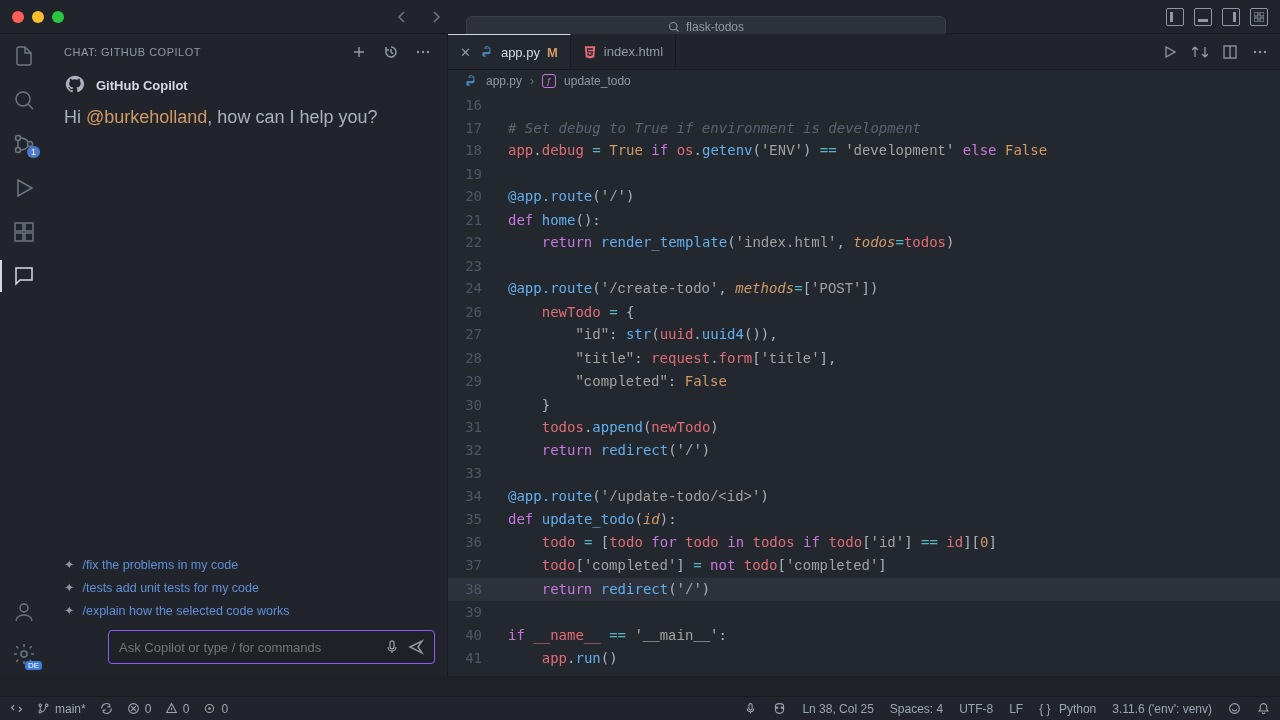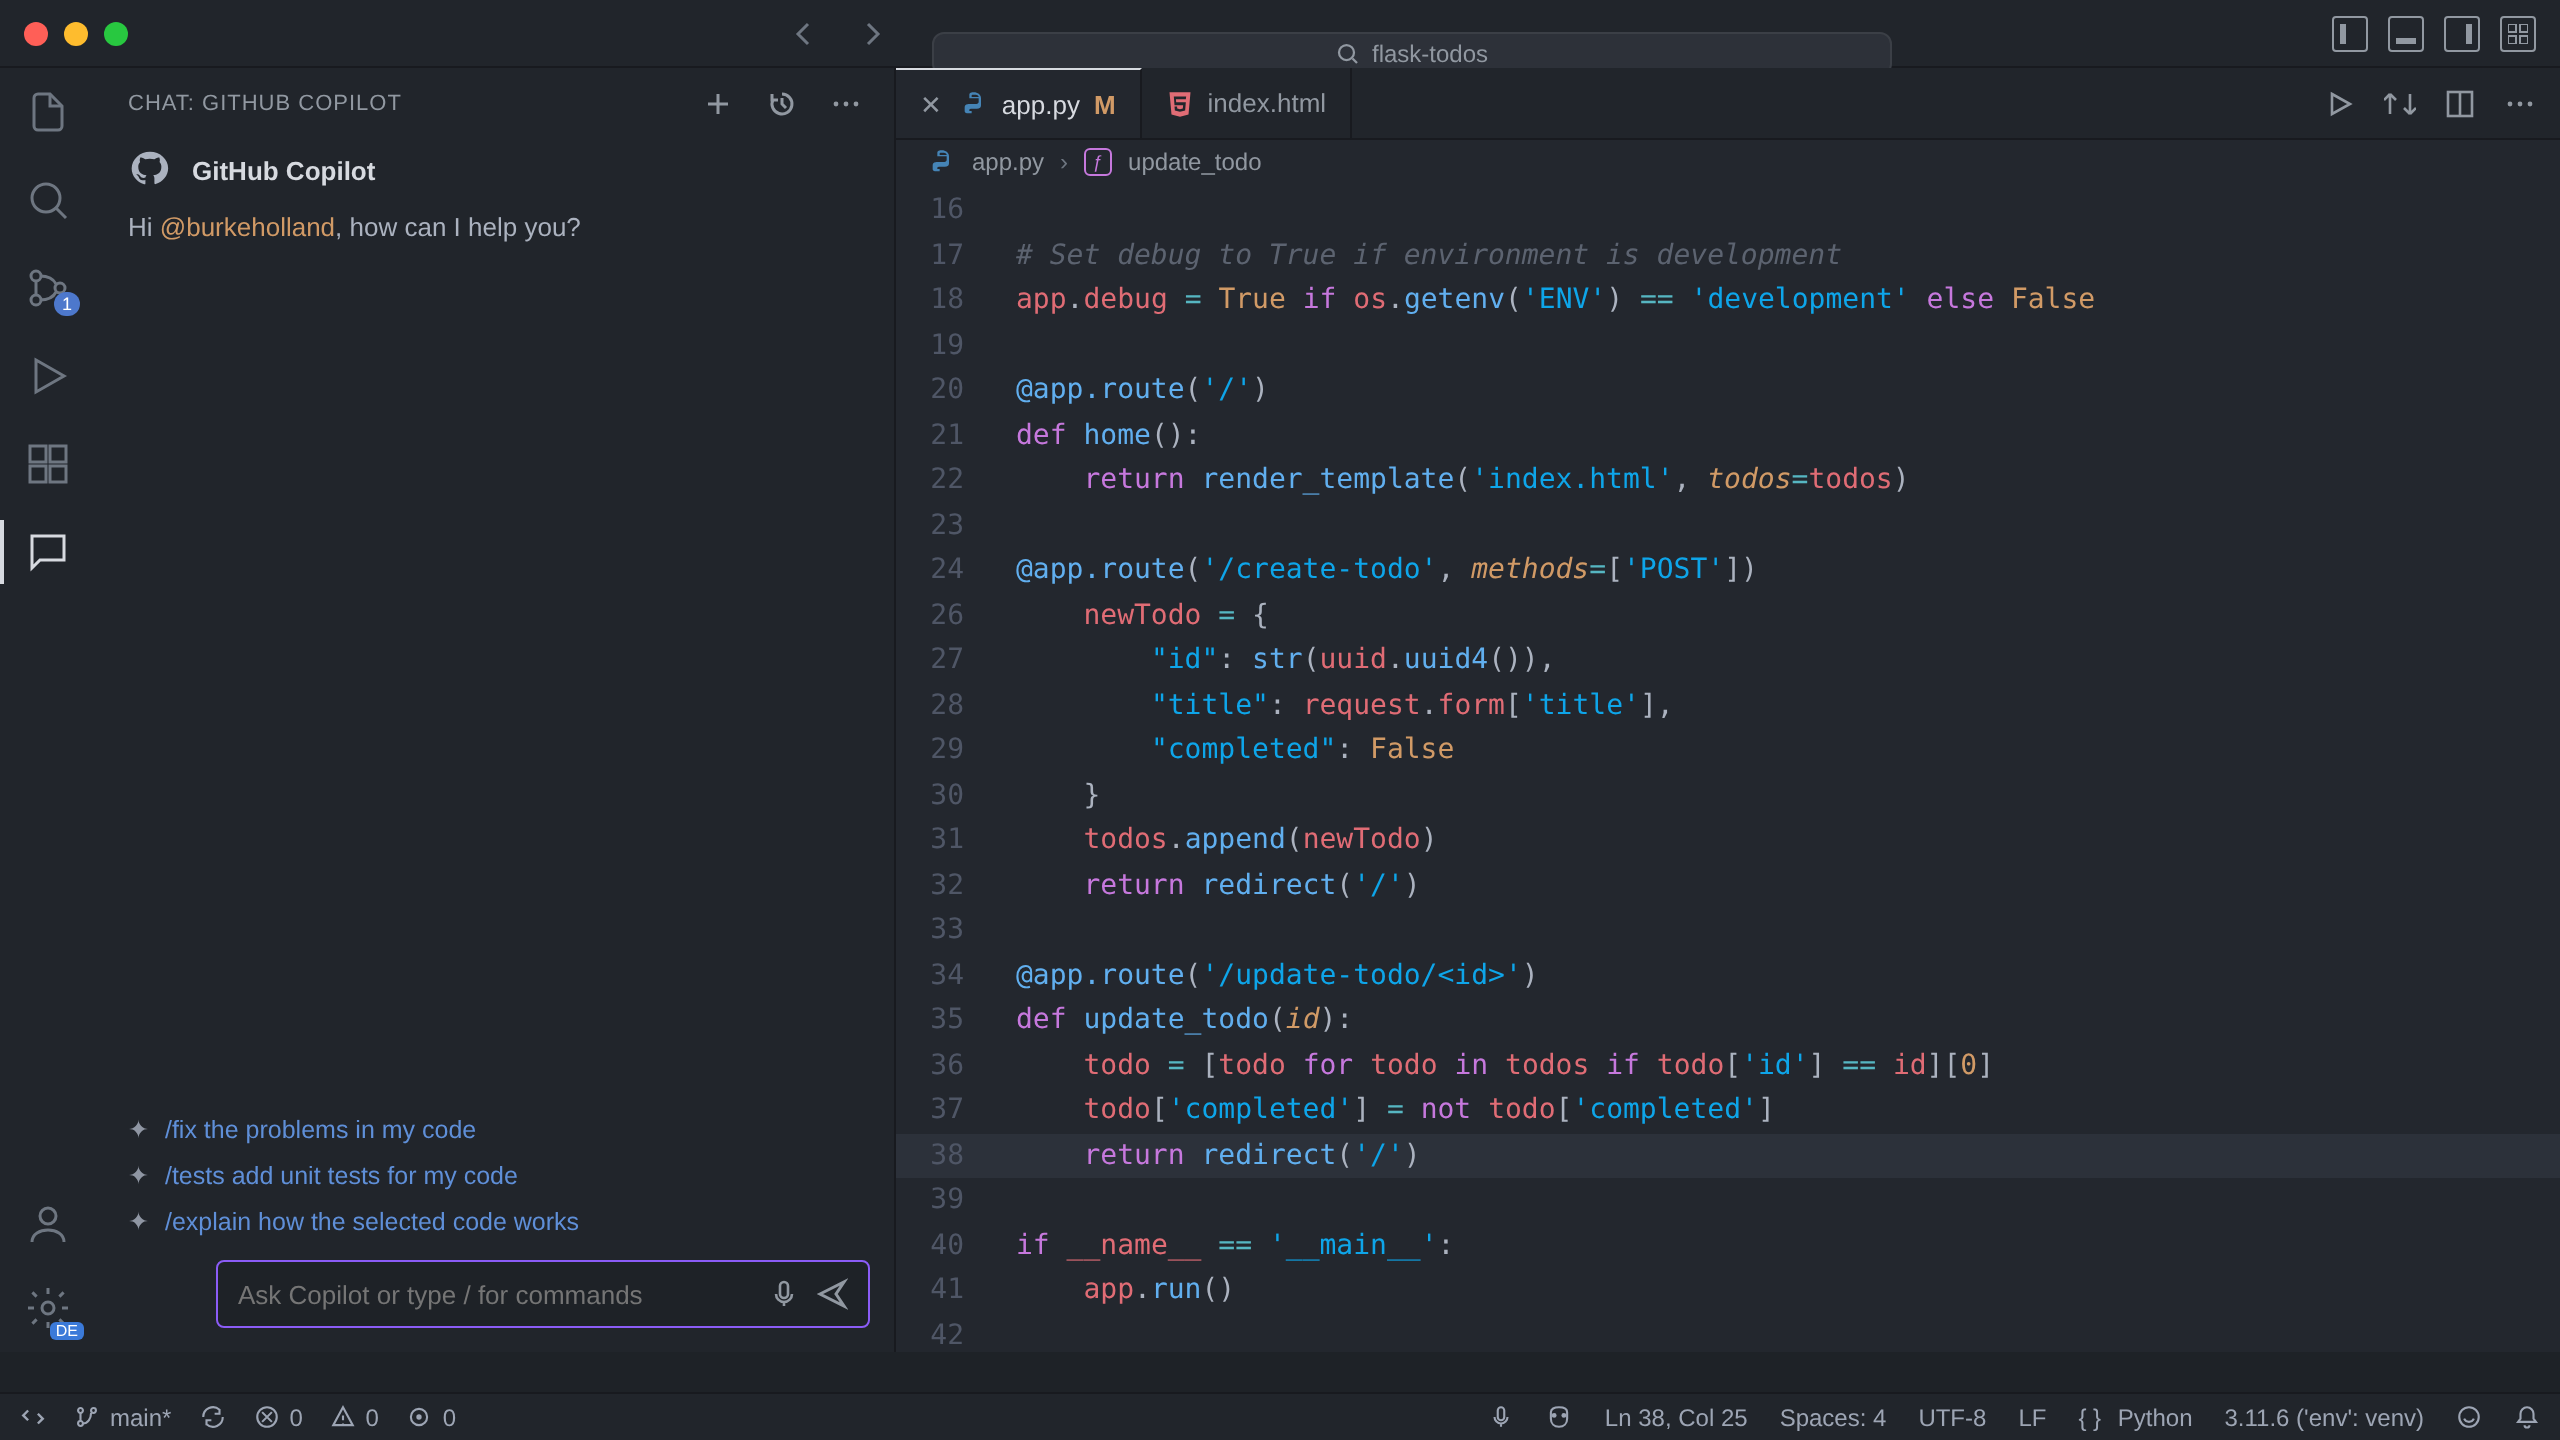--- a/index.html
+++ b/index.html
@@ -77,21 +77,21 @@
   display: flex;
   align-items: center;
   font-size: 11px;
   letter-spacing: 0.5px;
   color: #9198a1;
 }
 .side-header .actions { margin-left: auto; display: flex; gap: 16px; color: #9198a1; }
 .copilot-msg { padding: 8px 16px; }
 .copilot-title { display:flex; align-items:center; gap:10px; color:#d7dae0; font-weight:600; margin-bottom:8px; }
 .copilot-title .gh-icon { width:22px; height:22px; color:#abb2bf;}
-.greeting { color:#abb2bf; font-size:13px; line-height:1.5; }
+.greeting { color:#abb2bf; font-size:18px; line-height:1.5; }
 .greeting .mention { color:#d19a66; }
 
 .suggestions { padding: 0 16px; margin-top: auto; margin-bottom: 8px; }
 .suggestion { display:flex; align-items:center; gap:8px; padding:4px 0; color:#5f8fd8; font-size:12.5px; cursor:pointer;}
 .suggestion .sparkle { color:#8f96a3; }
 
 .chat-input-wrap { padding: 0 12px 12px; }
 .chat-input {
   border: 1px solid #8b5cf6;
   background: #1e2227;
@@ -143,21 +143,21 @@
 
 .code-editor { flex:1; overflow:auto; padding: 2px 0 0 0; font-family: "SF Mono", Menlo, Consolas, monospace; font-size:14px; line-height:22.5px;}
 .code-line { display:flex; white-space:pre;}
 .gutter { width:60px; text-align:right; padding-right:26px; color:#4f5666; user-select:none;}
 .code { flex:1; color:#abb2bf;}
 .code-line.hl { background:#2c313a;}
 .tok-cm { color:#5c6370; font-style:italic;}
 .tok-kw { color:#c678dd;}
 .tok-bl { color:#d19a66;}
 .tok-fn { color:#61afef;}
-.tok-st { color:#0ea5e9;}
+.tok-st { color:#a3a3a3;font-family:Liberation Mono, monospace;}
 .tok-op { color:#56b6c2;}
 .tok-va { color:#e06c75;}
 .tok-pa { color:#d19a66; font-style:italic;}
 .tok-at { color:#61afef;}
 .tok-pu { color:#abb2bf;}
 
 .status-bar {
   height: 24px;
   background: #21252b;
   border-top: 1px solid #181a1f;

